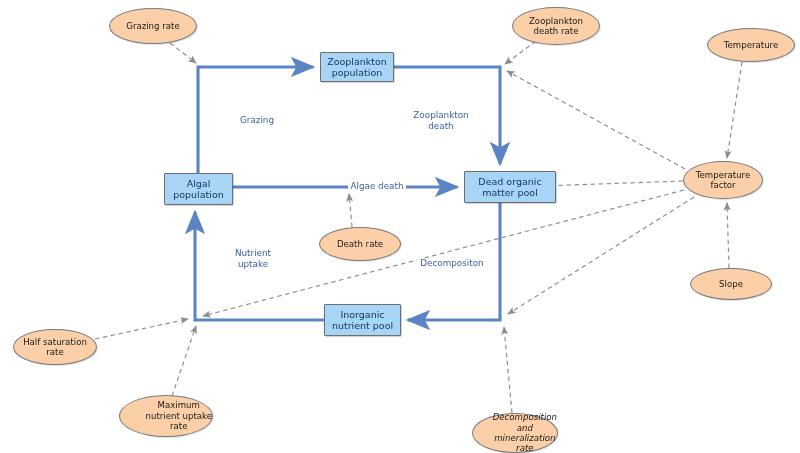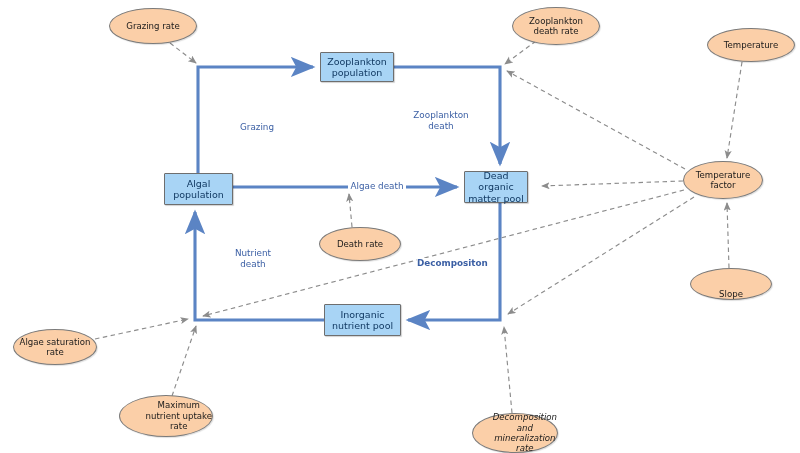--- a/index.html
+++ b/index.html
@@ -96,21 +96,21 @@
   </svg>
 
   <div class="node stock" style="left:320px;top:52px;width:74px;height:30px;">
     <span class="ntext" style="white-space: pre-line;">Zooplankton
 population</span>
   </div>
   <div class="node stock" style="left:164px;top:173px;width:69px;height:32px;">
     <span class="ntext" style="white-space: pre-line;">Algal
 population</span>
   </div>
-  <div class="node stock" style="left:464px;top:171px;width:64px;height:32px;">
+  <div class="node stock" style="left:464px;top:171px;width:92px;height:32px;">
     <span class="ntext" style="white-space: pre-line;">Dead organic
 matter pool</span>
   </div>
   <div class="node stock" style="left:324px;top:304px;width:77px;height:32px;">
     <span class="ntext" style="white-space: pre-line;">Inorganic
 nutrient pool</span>
   </div>
 
   <div class="node param" style="left:109px;top:8px;width:88px;height:36px;">
     <span class="ntext" style="white-space: pre-line;">Grazing rate</span>
@@ -122,40 +122,40 @@
   <div class="node param" style="left:707px;top:28px;width:88px;height:34px;">
     <span class="ntext" style="white-space: pre-line;">Temperature</span>
   </div>
   <div class="node param" style="left:683px;top:161px;width:80px;height:38px;">
     <span class="ntext" style="white-space: pre-line;">Temperature
 factor</span>
   </div>
   <div class="node param" style="left:319px;top:227px;width:82px;height:34px;">
     <span class="ntext" style="white-space: pre-line;">Death rate</span>
   </div>
-  <div class="node param" style="left:690px;top:268px;width:82px;height:32px;align-items:flex-end;">
+  <div class="node param" style="left:690px;top:268px;width:82px;height:32px;">
     <span class="ntext" style="white-space: pre-line;">Slope</span>
   </div>
   <div class="node param" style="left:13px;top:329px;width:84px;height:36px;">
-    <span class="ntext" style="white-space: pre-line;">Algae saturation
+    <span class="ntext" style="white-space: pre-line;">Half saturation
 rate</span>
   </div>
   <div class="node param overflow" style="left:119px;top:395px;width:94px;height:42px;">
     <span class="ntext" style="white-space: pre-line;">Maximum
 nutrient uptake
 rate</span>
   </div>
   <div class="node param overflow" style="left:472px;top:413px;width:86px;height:40px;">
     <span class="ntext" style="white-space: pre-line; font-style: italic;">Decomposition
 and
 mineralization
 rate</span>
   </div>
 
-  <div class="flow-label" style="left: 232px; top: 122px; width: 50px; white-space: pre-line;">Grazing</div>
+  <div class="flow-label" style="left: 232px; top: 115px; width: 50px; white-space: pre-line;">Grazing</div>
   <div class="flow-label" style="left: 408px; top: 110px; width: 66px; white-space: pre-line;">Zooplankton
 death</div>
   <div class="flow-label" style="left: 325px; top: 181px; width: 58px; background: rgb(255, 255, 255); white-space: pre-line; margin-left: 23px;">Algae death</div>
   <div class="flow-label" style="left: 229px; top: 248px; width: 48px; white-space: pre-line;">Nutrient
-death</div>
-  <div class="flow-label" style="left: 417px; top: 258px; width: 70px; background: rgb(255, 255, 255); white-space: pre-line; font-weight: bold;">Decompositon</div>
+uptake</div>
+  <div class="flow-label" style="left: 417px; top: 258px; width: 70px; background: rgb(255, 255, 255); white-space: pre-line;">Decompositon</div>
 
 </div>
 
 </body></html>

